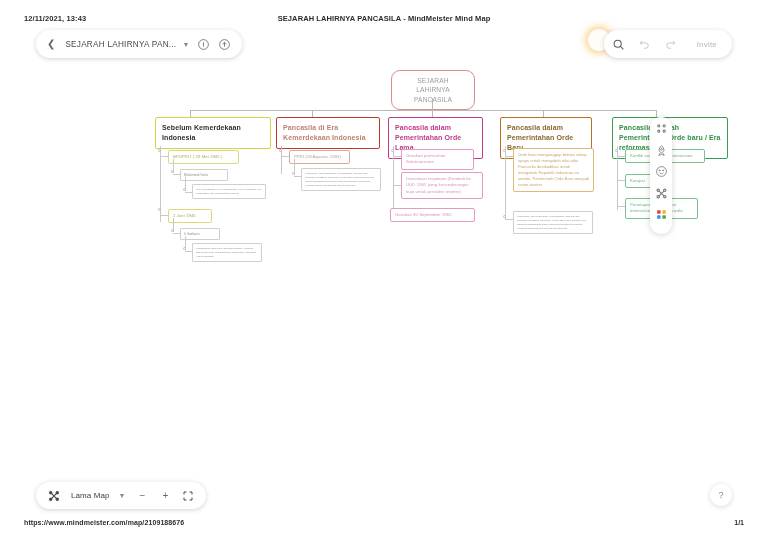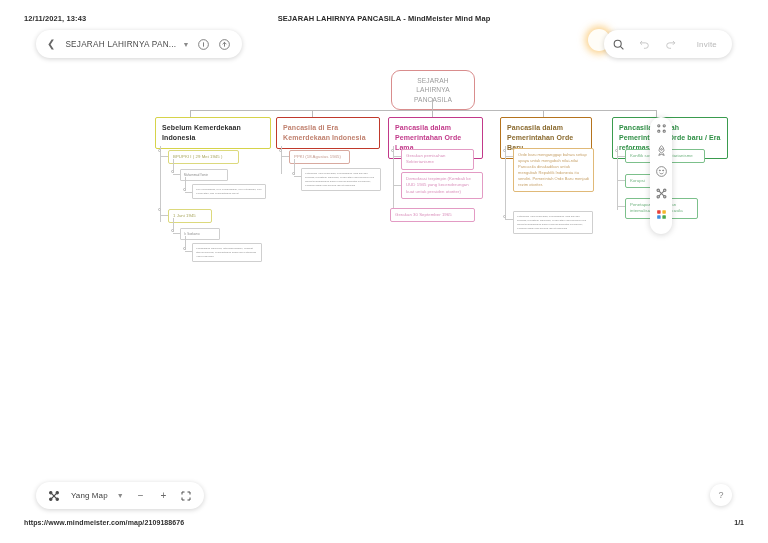--- a/index.html
+++ b/index.html
@@ -305,21 +305,21 @@
     <span class="bb-ico">
       <svg viewBox="0 0 24 24" fill="none" stroke="currentColor" stroke-width="2.3">
         <circle cx="5.5" cy="5.5" r="2.3" fill="currentColor"></circle>
           <circle cx="18.5" cy="5.5" r="2.3" fill="currentColor"></circle>
         <circle cx="5.5" cy="18.5" r="2.3" fill="currentColor"></circle>
           <circle cx="18.5" cy="18.5" r="2.3" fill="currentColor"></circle>
         <line x1="7.3" y1="7.3" x2="16.7" y2="16.7"></line>
           <line x1="16.7" y1="7.3" x2="7.3" y2="16.7"></line>
       </svg>
     </span>
-    <span class="bb-label">Yang Map</span>
+    <span class="bb-label">Lama Map</span>
     <span class="caret">▼</span>
     <span class="bb-sign">−</span>
     <span class="bb-sign">+</span>
     <span class="bb-ico">
       <svg viewBox="0 0 24 24" fill="none" stroke="currentColor" stroke-width="2">
         <polyline points="4,9 4,4 9,4"></polyline>
           <polyline points="15,4 20,4 20,9"></polyline>
         <polyline points="20,15 20,20 15,20"></polyline>
           <polyline points="9,20 4,20 4,15"></polyline>
       </svg>

